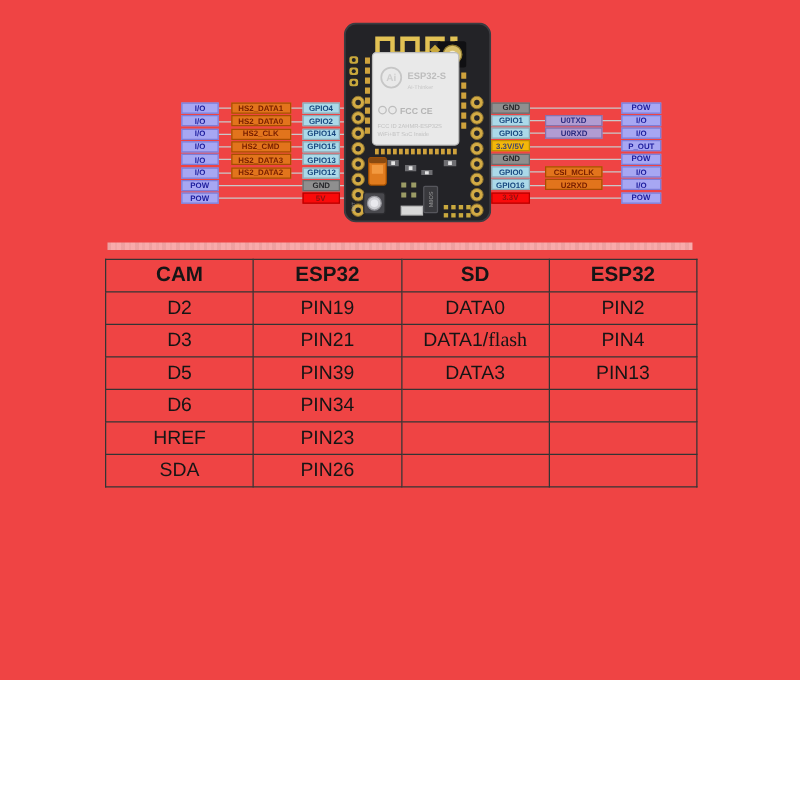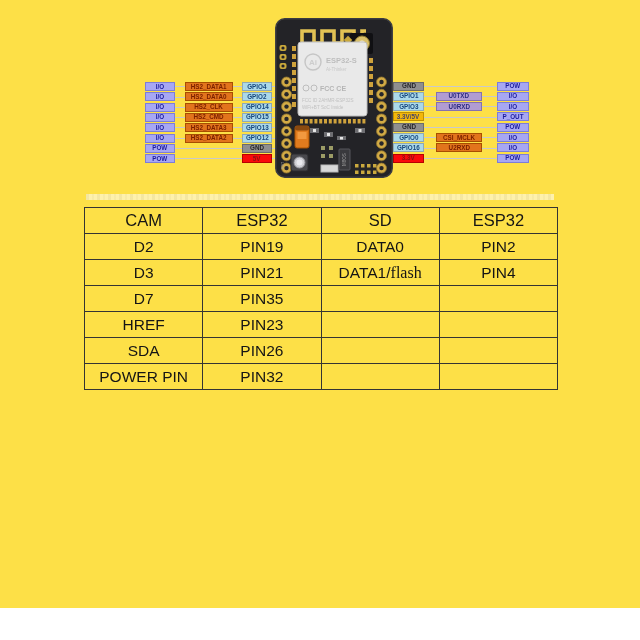--- a/index.html
+++ b/index.html
@@ -1,33 +1,33 @@
 <!DOCTYPE html>
 <html><head>
 <meta charset="utf-8">
 <style>
   html,body{margin:0;padding:0;}
-  .canvas{position:relative;width:640px;height:608px;background:#fde047;
+  .canvas{position:relative;width:640px;height:544px;background:#ef4444;
           font-family:"Liberation Sans",sans-serif;overflow:hidden;}
   
   .pin-box{position:absolute;box-sizing:border-box;height:9px;border:1px solid;
            display:flex;align-items:center;justify-content:center;}
   .pin-box>span{font-size:9px;font-weight:bold;white-space:nowrap;
                 transform:scale(0.70);transform-origin:center;letter-spacing:0;}
   .conn-line{position:absolute;height:1px;background:#c9c9c9;}
   
   .wm-strip{position:absolute;left:86px;top:194px;width:468px;height:6px;opacity:.55;
             background:repeating-linear-gradient(90deg,#ececec 0 3px,#ffffff 3px 6px,#f3f3f3 6px 8px,#ffffff 8px 11px);}
   
   #pin-table{position:absolute;left:84px;top:207px;width:474px;
              border-collapse:collapse;table-layout:fixed;}
   #pin-table th,#pin-table td{border:1.6px solid #343434;height:25px;padding:0;
              text-align:center;vertical-align:middle;color:#151515;
              font-size:15.5px;font-family:"Liberation Sans",sans-serif;}
-  #pin-table th{font-size:16.5px;font-weight:normal;}
+  #pin-table th{font-size:16.5px;font-weight:bold;}
   .serif{font-family:"Liberation Serif",serif;font-size:16px;}
 </style>
 </head>
 <body>
 
 <div class="canvas">
 
   <div id="diagram-rows">
       <div class="conn-line" style="left: 146px; width: 131px; top: 86.2px;"></div>
       <div class="pin-box" style="left: 145px; top: 82px; width: 30px; background: rgb(167, 167, 243); border-color: rgb(125, 125, 216); color: rgb(28, 28, 156);">
@@ -338,39 +338,39 @@
           <td>DATA0</td>
           <td>PIN2</td>
         </tr>
         <tr>
           <td>D3</td>
           <td>PIN21</td>
           <td>DATA1/<span class="serif">flash</span></td>
           <td>PIN4</td>
         </tr>
         <tr>
-          <td>D7</td>
-          <td>PIN35</td>
+          <td>D5</td>
+          <td>PIN39</td>
+          <td>DATA3</td>
+          <td>PIN13</td>
+        </tr>
+        <tr>
+          <td>D6</td>
+          <td>PIN34</td>
           <td></td>
           <td></td>
         </tr>
         <tr>
           <td>HREF</td>
           <td>PIN23</td>
           <td></td>
           <td></td>
         </tr>
         <tr>
           <td>SDA</td>
           <td>PIN26</td>
           <td></td>
           <td></td>
         </tr>
-        <tr>
-          <td>POWER PIN</td>
-          <td>PIN32</td>
-          <td></td>
-          <td></td>
-        </tr>
       </tbody>
   </table>
 
 </div>
 
 </body></html>

